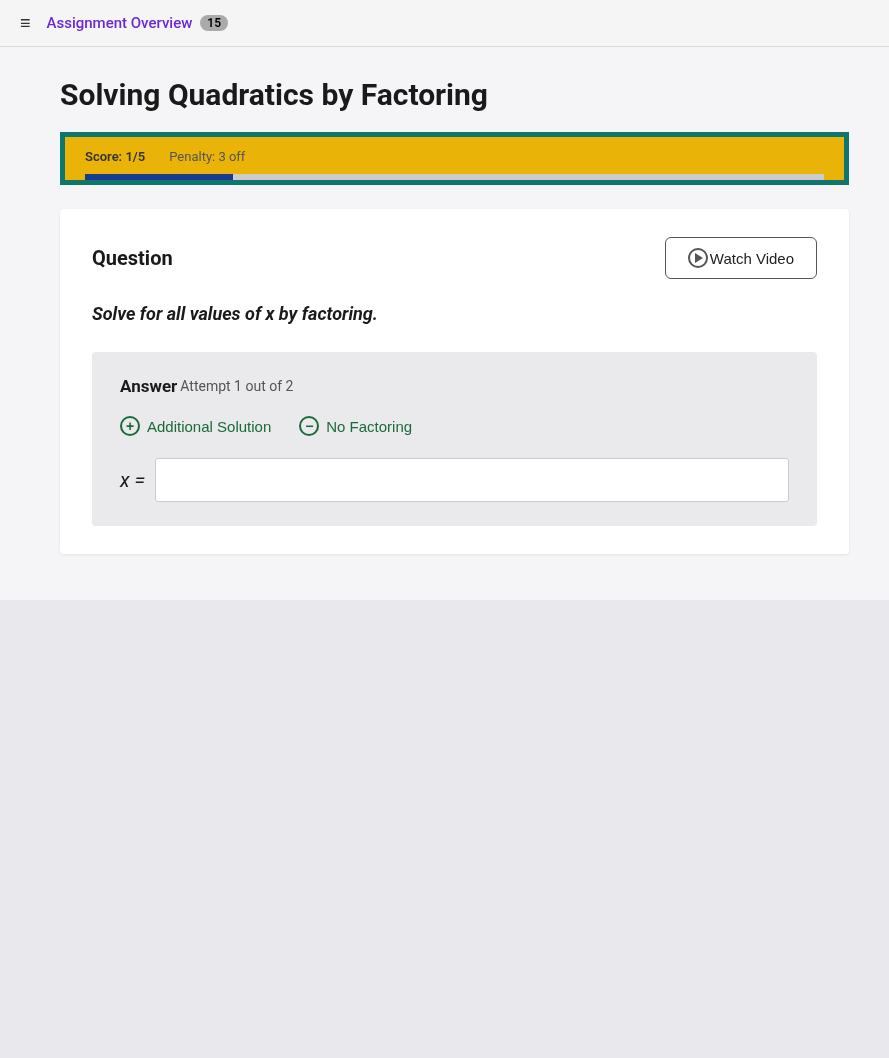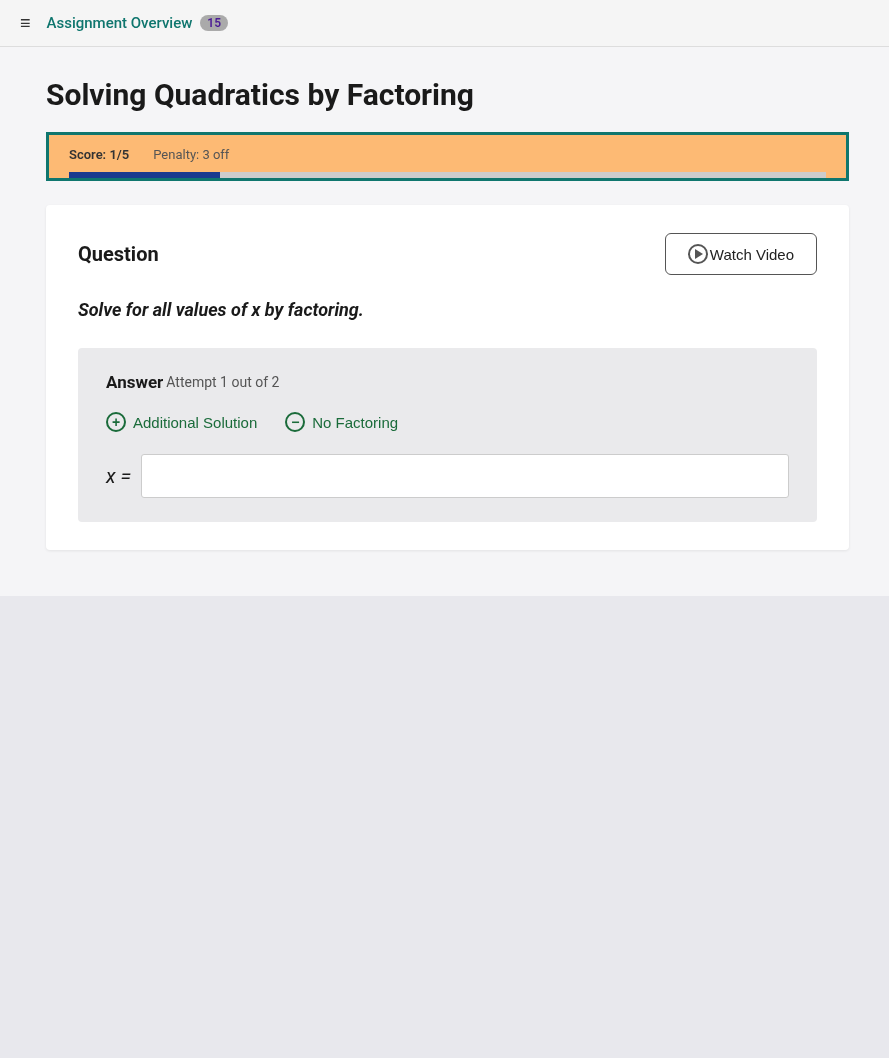--- a/index.html
+++ b/index.html
@@ -36,52 +36,52 @@
 
     .hamburger-icon {
       font-size: 18px;
       color: #333;
       margin-right: 16px;
       cursor: pointer;
     }
 
     .nav-title {
       font-size: 15px;
-      color: #0f766e;
+      color: #6d28d9;
       font-weight: 500;
     }
 
     .nav-badge {
       background-color: #aaa;
-      color: #4c1d95;
+      color: #000000;
       border-radius: 10px;
       font-size: 12px;
       padding: 1px 7px;
       margin-left: 8px;
       font-weight: 600;
     }
 
     
     .main-content {
       background-color: #f5f5f7;
       margin: 0;
-      padding: 30px 40px 30px 46px;
+      padding: 30px 40px 30px 60px;
     }
 
     .page-title {
       font-size: 30px;
       font-weight: 700;
       color: #1a1a1a;
       margin-bottom: 20px;
     }
 
     
     .score-section {
-      background-color: #fdba74;
-      border: 3px solid #0f766e;
+      background-color: #eab308;
+      border: 5px solid #0f766e;
       padding: 12px 20px 0 20px;
       margin-bottom: 24px;
     }
 
     .score-row {
       display: flex;
       align-items: center;
       gap: 24px;
       margin-bottom: 10px;
     }

